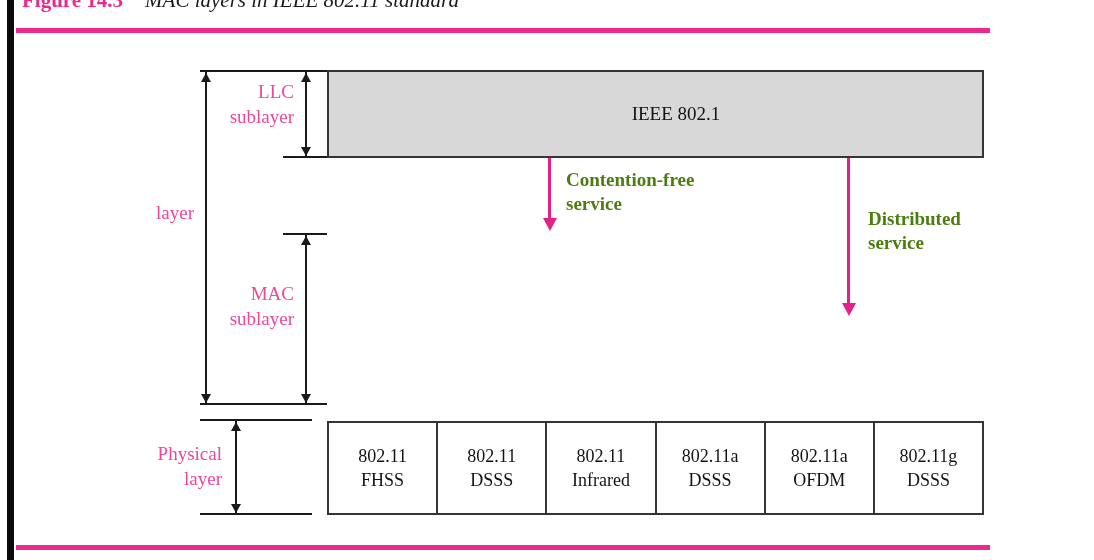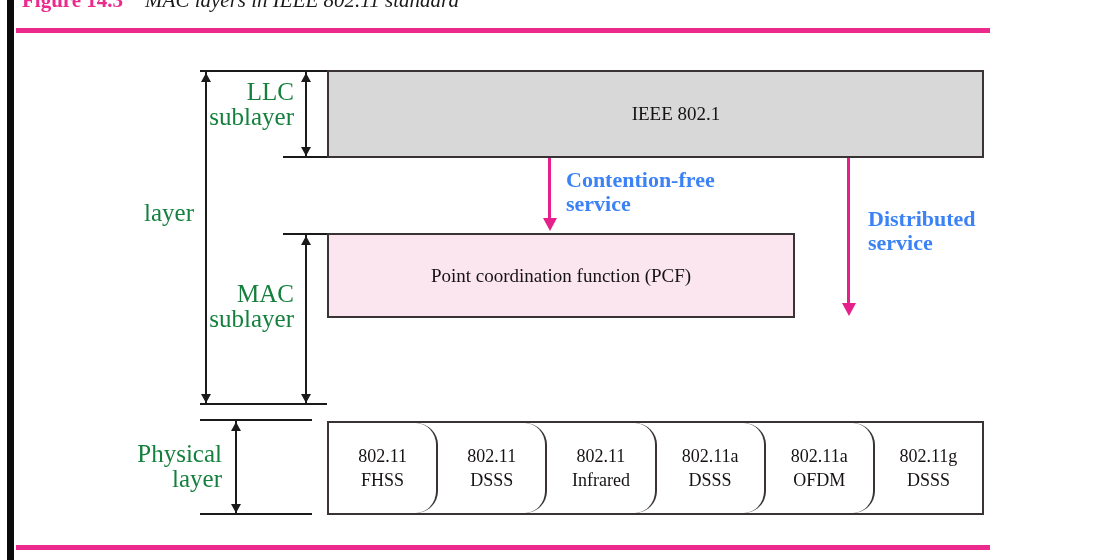--- a/index.html
+++ b/index.html
@@ -102,42 +102,41 @@
     flex: 1 1 0;
     box-sizing: border-box;
     border-right: 2px solid #3a3336;
     display: flex;
     flex-direction: column;
     align-items: center;
     justify-content: center;
     font-size: 18px;
     line-height: 24px;
     color: #161214;
-    border-radius: 22px;
   }
   .phy-cell:last-child { border-right: none; }
 
   
   .arrow-line {
     position: absolute;
     width: 3px;
     background: #e5208a;
   }
   .arrow-head {
     position: absolute;
     width: 0; height: 0;
     border-left: 7px solid transparent;
     border-right: 7px solid transparent;
     border-top: 13px solid #e5208a;
   }
   .anno-text {
     position: absolute;
-    color: #3b82f6;
+    color: #4d7c0f;
     font-weight: bold;
-    font-size: 22px;
+    font-size: 19px;
     line-height: 24px;
     white-space: nowrap;
   }
 
   
   .tick {
     position: absolute;
     height: 2px;
     background: #1a1a1a;
   }
@@ -150,22 +149,22 @@
     position: absolute;
     width: 0; height: 0;
     border-left: 5px solid transparent;
     border-right: 5px solid transparent;
   }
   .cap-up   { border-bottom: 9px solid #1a1a1a; }
   .cap-down { border-top: 9px solid #1a1a1a; }
 
   .span-label {
     position: absolute;
-    color: #15803d;
-    font-size: 25px;
+    color: #ec4899;
+    font-size: 19px;
     line-height: 25px;
     text-align: center;
     white-space: nowrap;
   }
   .span-label.right-align { text-align: right; }
 </style>
 </head>
 <body>
 
 <div id="page">
@@ -216,23 +215,20 @@
   <div class="tick" style="left:200px; top:513px; width:112px;"></div>
   <div class="span-label right-align" style="left:98px; top:441px; width:124px;">
     <div>Physical</div>
     <div>layer</div>
   </div>
 
   <div class="dbox" id="llc-box">
     <span>IEEE 802.1</span>
   </div>
 
-  <div class="dbox" id="pcf-box">
-    <span>Point coordination function (PCF)</span>
-  </div>
 
 
   <div id="phy-row">
     <div class="phy-cell">
       <div>802.11</div>
       <div>FHSS</div>
     </div>
     <div class="phy-cell">
       <div>802.11</div>
       <div>DSSS</div>

